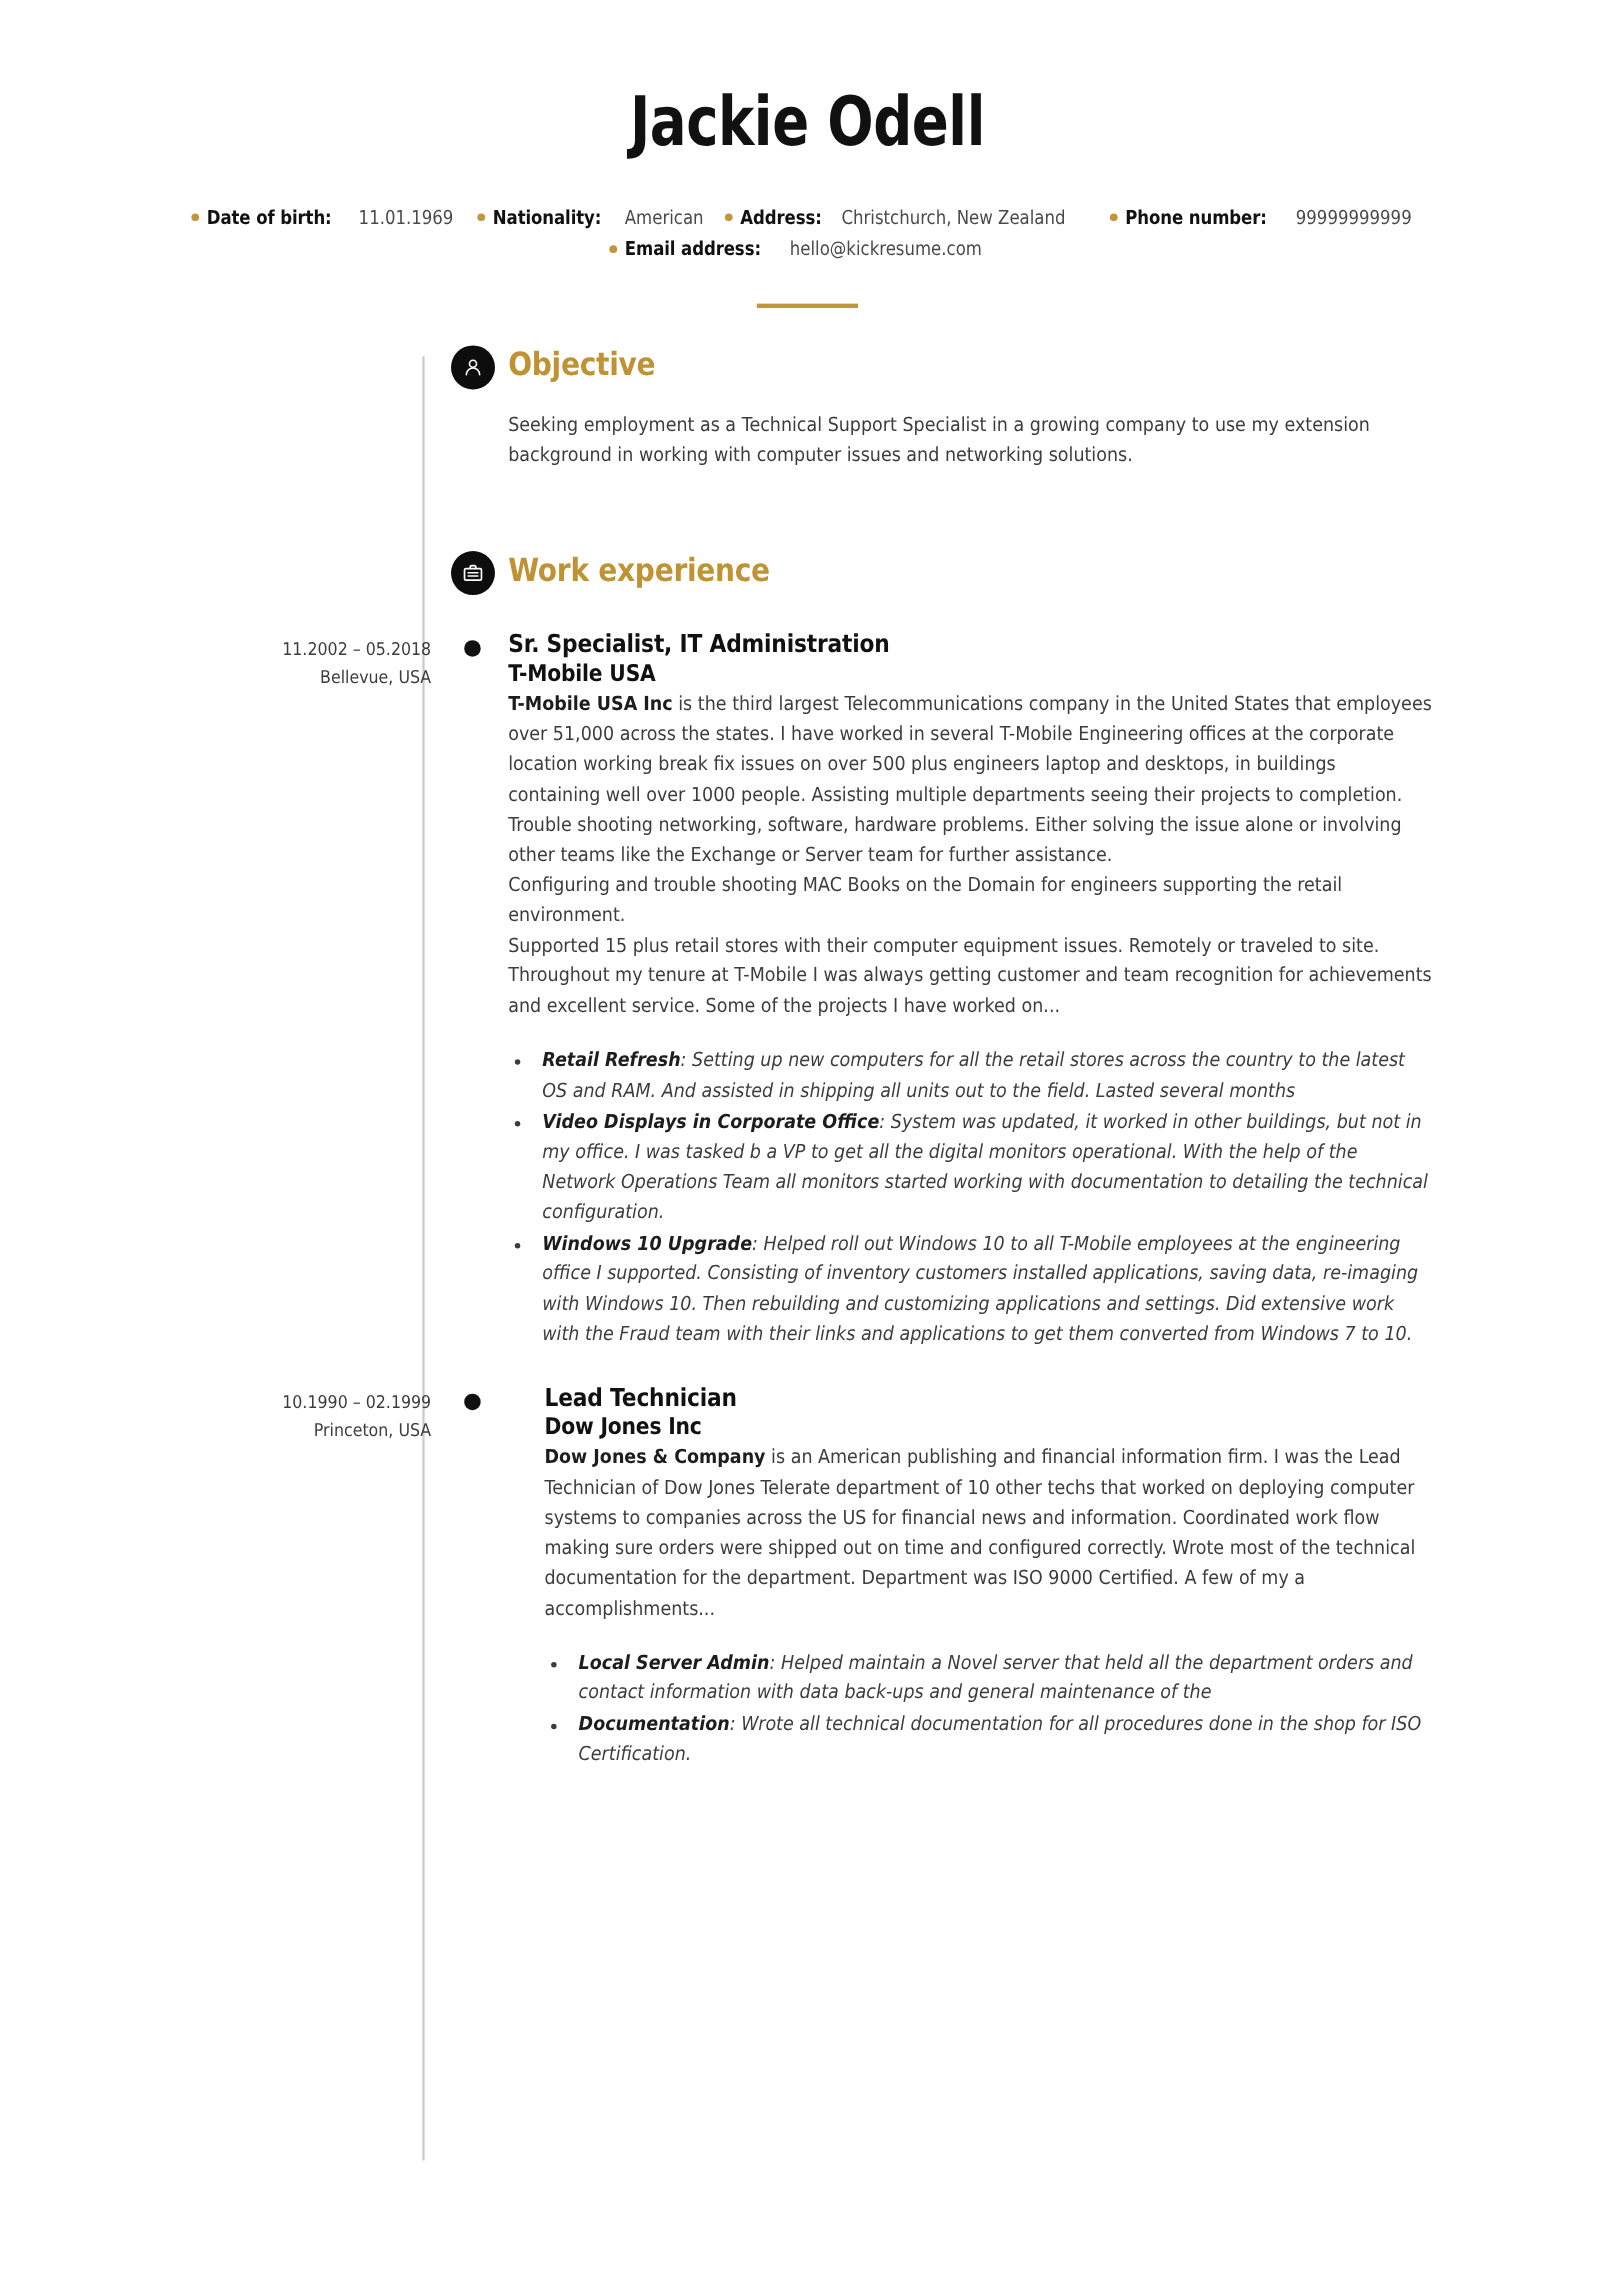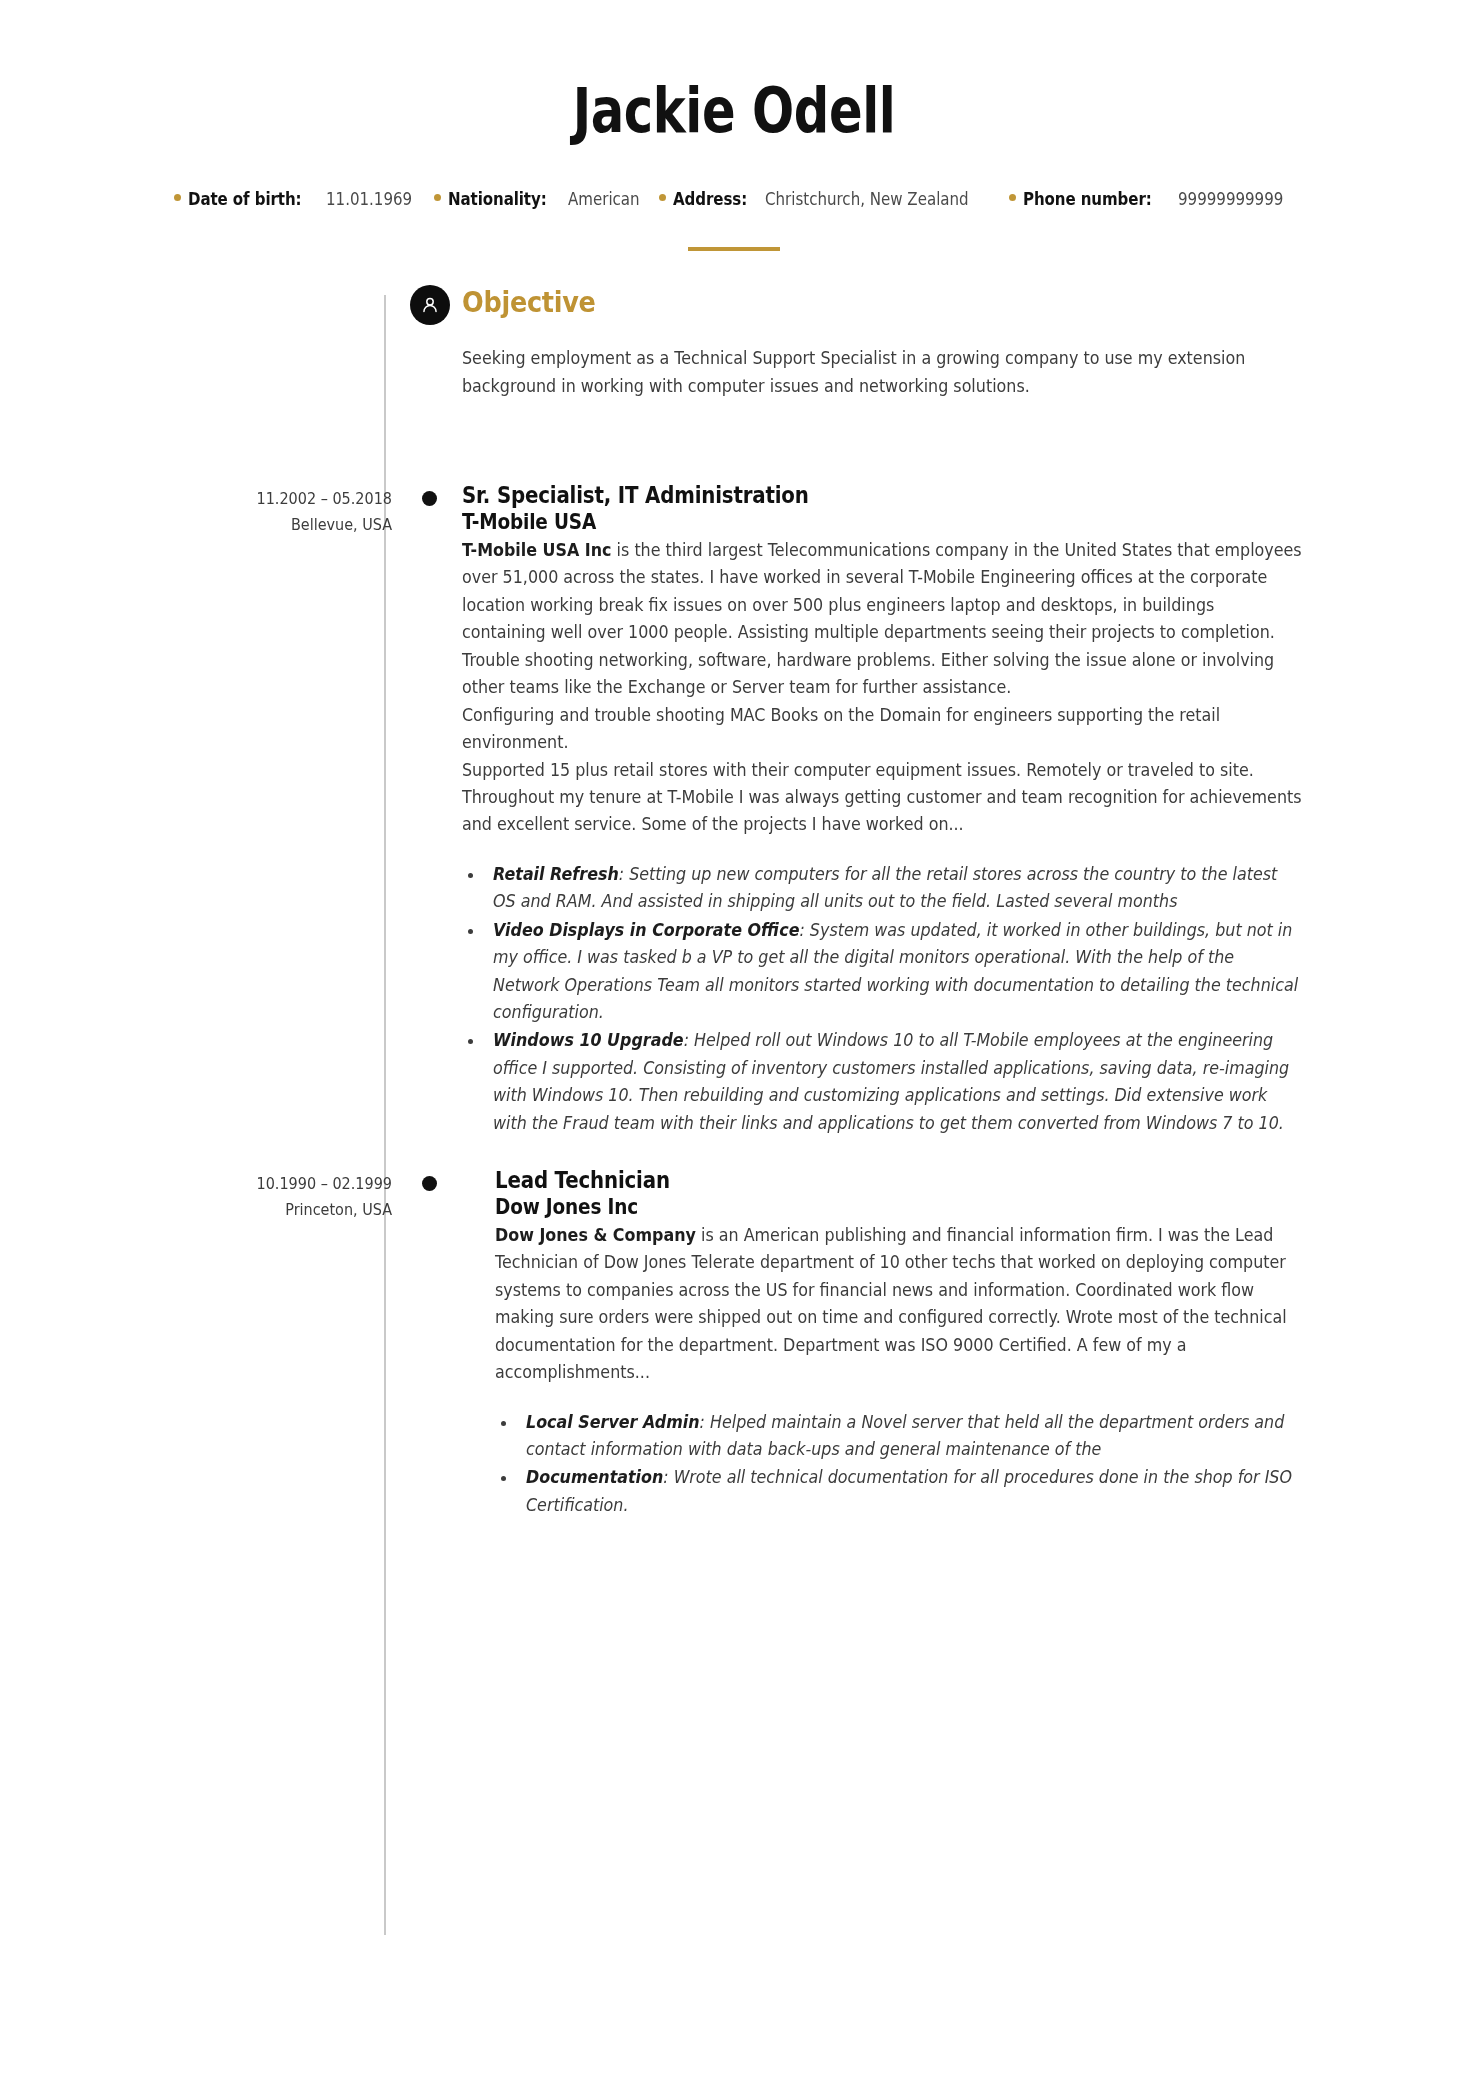--- a/index.html
+++ b/index.html
@@ -261,20 +261,25 @@
       <span class="contact-item">
         <span class="cdot"></span><span class="clabel">Nationality:</span><span class="cvalue">American</span>
       </span>
       <span class="contact-item">
         <span class="cdot"></span><span class="clabel">Address:</span><span class="cvalue">Christchurch, New Zealand</span>
       </span>
       <span class="contact-item">
         <span class="cdot"></span><span class="clabel">Phone number:</span><span class="cvalue">99999999999</span>
       </span>
     </div>
+    <div class="contact-line">
+      <span class="contact-item">
+        <span class="cdot"></span><span class="clabel">Email address:</span><span class="cvalue">hello@kickresume.com</span>
+      </span>
+    </div>
   </div>
 
   <div class="gold-rule"></div>
 </div>
 
 <div class="body-wrap">
   <div class="timeline-axis"></div>
 
   <div class="section">
     <div class="section-head">
@@ -288,20 +293,31 @@
     </div>
     <div class="sec-body">
       <p class="para">Seeking employment as a Technical Support Specialist in a growing company to use my extension background in working with computer issues and networking solutions.</p>
     </div>
   </div>
 
   <div class="spacer-40"></div>
   <div class="spacer-24"></div>
 
   <div class="section">
+    <div class="section-head">
+      <span class="sec-icon">
+        <svg width="22" height="22" viewBox="0 0 24 24" aria-hidden="true">
+          <rect x="3.6" y="7.6" width="16.8" height="11.4" rx="1.4" fill="none" stroke="#ffffff" stroke-width="1.7"></rect>
+          <path d="M9.2 7.4V6.1a1.5 1.5 0 0 1 1.5-1.5h2.6a1.5 1.5 0 0 1 1.5 1.5v1.3" fill="none" stroke="#ffffff" stroke-width="1.7"></path>
+          <line x1="6.6" y1="11.6" x2="17.4" y2="11.6" stroke="#ffffff" stroke-width="1.5"></line>
+          <line x1="6.6" y1="14.8" x2="17.4" y2="14.8" stroke="#ffffff" stroke-width="1.5"></line>
+        </svg>
+      </span>
+      <span class="sec-title">Work experience</span>
+    </div>
 
     <div class="job" style="margin-top:18px;">
       <div class="job-meta">
         <div>11.2002 – 05.2018</div>
         <div>Bellevue, USA</div>
       </div>
       <span class="job-dot"></span>
       <div class="job-content">
         <div class="job-title">Sr. Specialist, IT Administration</div>
         <div class="job-company">T-Mobile USA</div>

